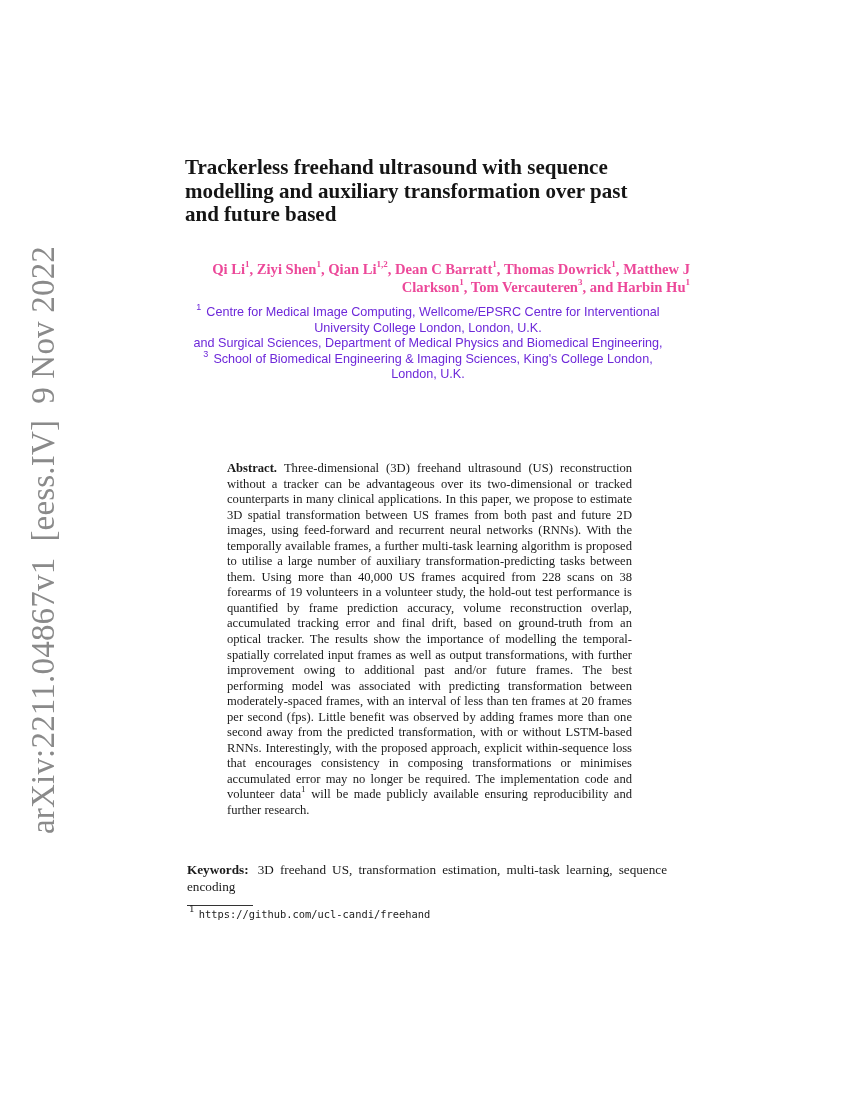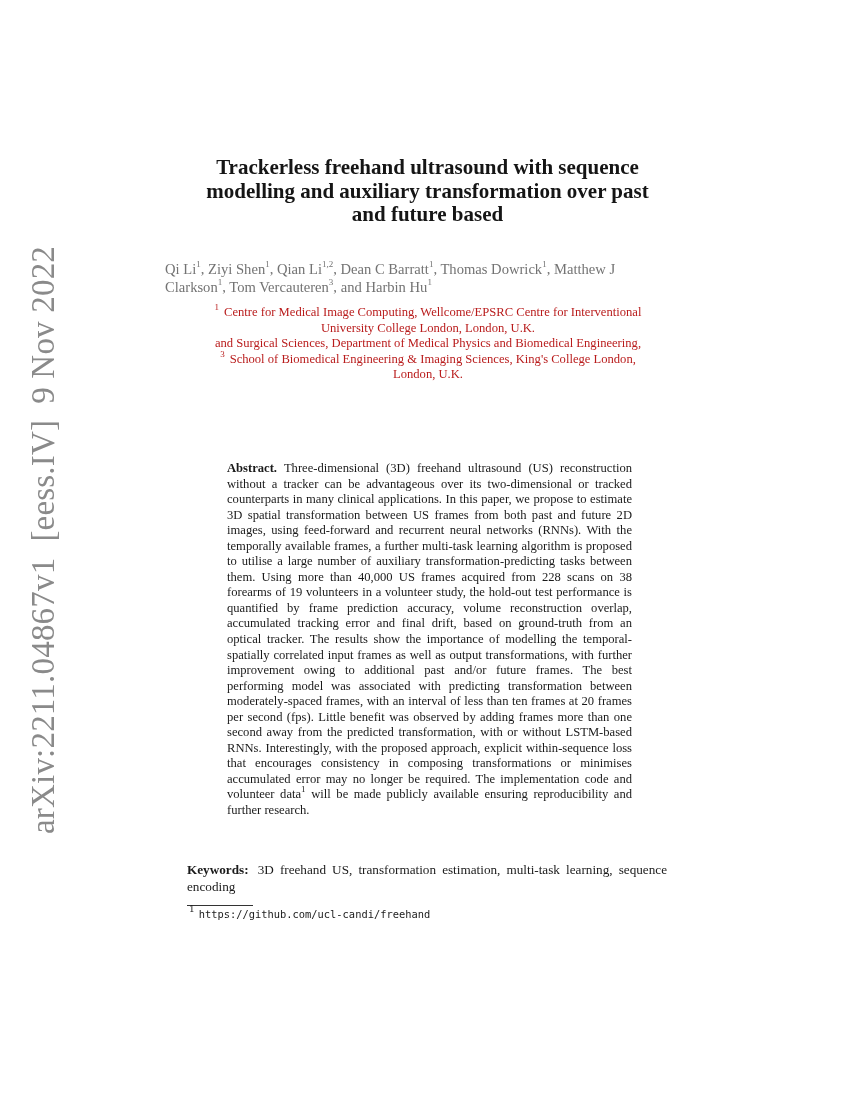--- a/index.html
+++ b/index.html
@@ -27,54 +27,55 @@
       letter-spacing: 0.2px;
     }
     .watermark span { display: inline-block; }
     .watermark .gap { width: 16px; }
 
     .title {
       position: absolute;
       left: 185px;
       width: 485px;
       top: 156px;
-      text-align: center;
+      text-align: left;
       font-family: "Liberation Serif", serif;
       font-weight: bold;
       font-size: 21px;
       line-height: 23.5px;
       color: #151515;
     }
     .authors {
       position: absolute;
       left: 165px;
       width: 525px;
       top: 260px;
-      text-align: left;
+      text-align: right;
       font-family: "Liberation Serif", serif;
       font-size: 14.6px;
       line-height: 18px;
-      color: #737373;
+      color: #ec4899;
+      font-weight: bold;
     }
     .authors sup, .affil sup, .footnote sup, .abstract sup {
       font-size: 9px;
       line-height: 0;
       position: relative;
       top: -1px;
     }
     .affiliations {
       position: absolute;
       left: 178px;
       width: 500px;
       top: 305px;
       text-align: center;
-      font-family: Liberation Serif, serif;
+      font-family: Liberation Sans, sans-serif;
       font-size: 12.6px;
       line-height: 15.6px;
-      color: #b91c1c;
+      color: #6d28d9;
     }
     .affil { margin: 0; }
     .affil sup { margin-right: 5px; }
 
     .abstract {
       position: absolute;
       left: 227px;
       width: 405px;
       top: 461px;
       text-align: justify;

